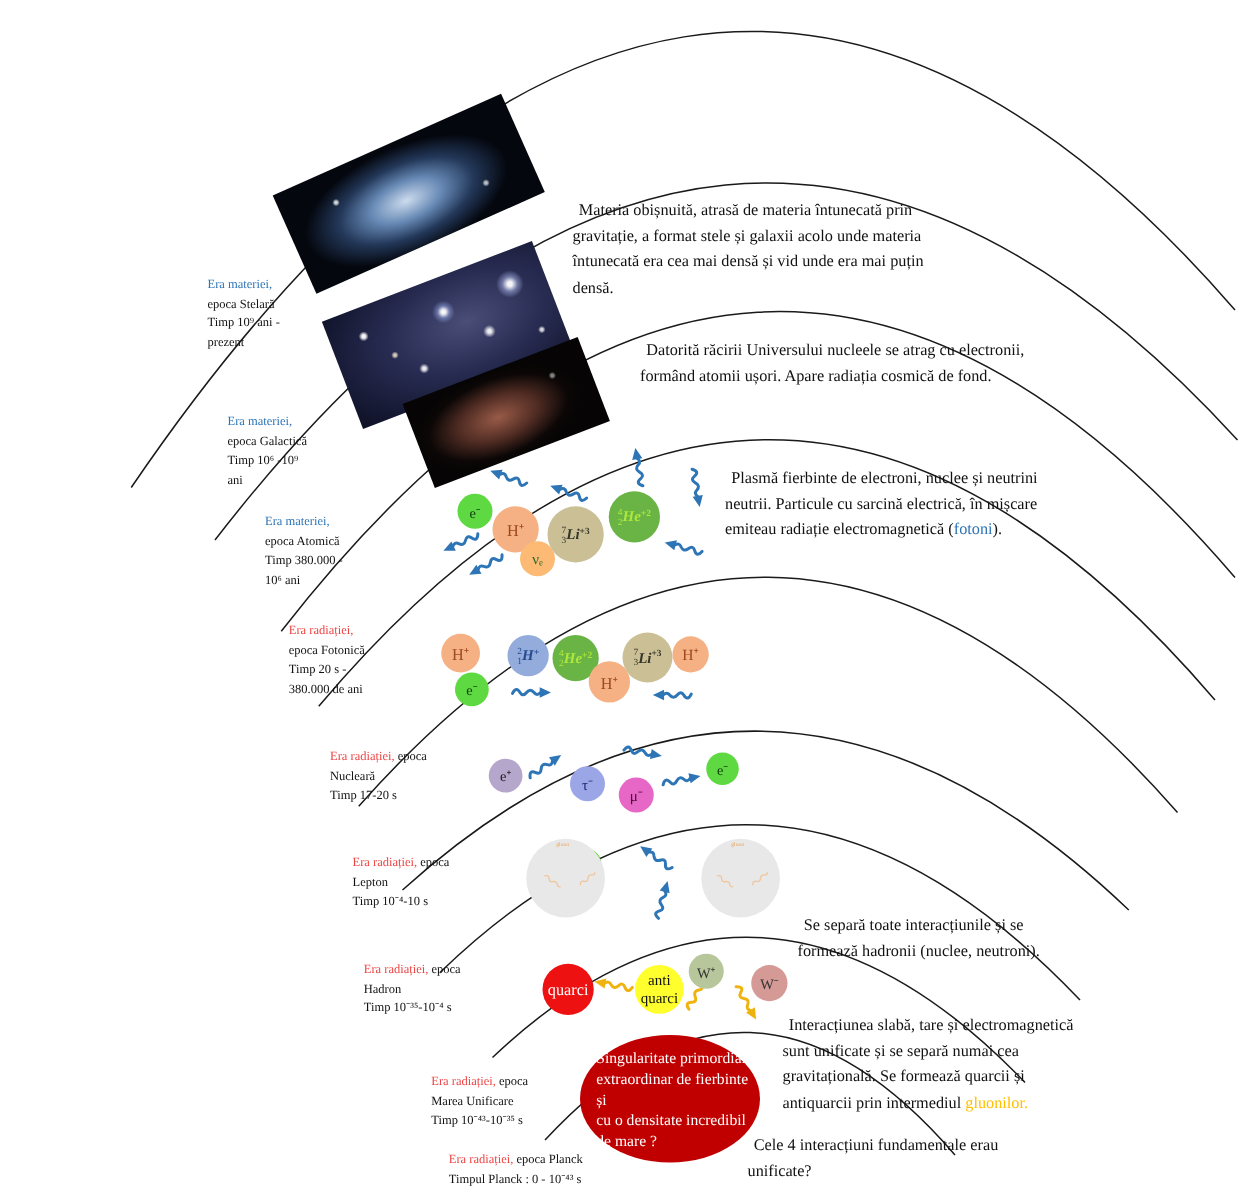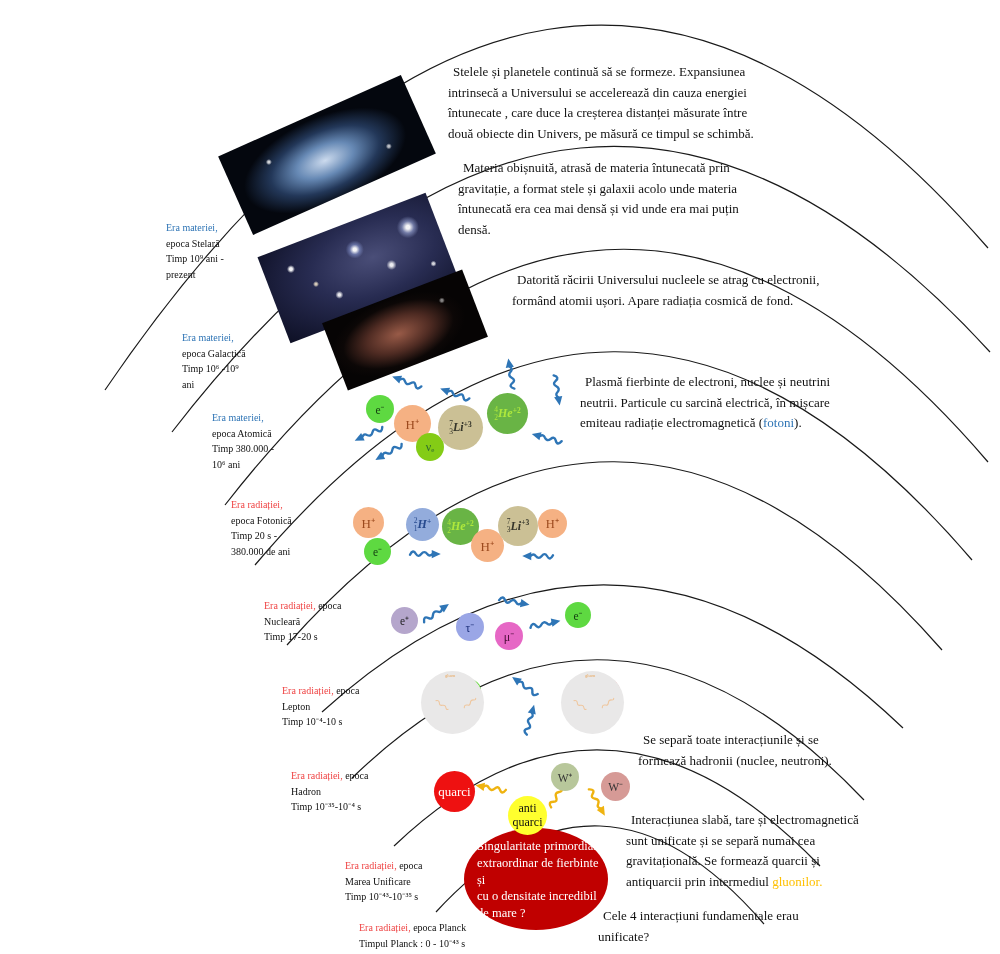--- a/index.html
+++ b/index.html
@@ -36,29 +36,29 @@
   .era-red{color:#ef4444;}
   
   .desc{position:absolute;z-index:5;font-size:13px;line-height:1.58;color:#111;text-indent:5px;}
   .hl-blue{color:#2e74b5;}
   .hl-orange{color:#ffc000;}
   
   .pt{position:absolute;border-radius:50%;display:flex;align-items:center;justify-content:center;
       z-index:4;font-family:"Liberation Serif",serif;}
   .c-egreen{background:#5ed941;color:#123b10;}
   .c-orange{background:#f5b183;color:#9c4a1e;}
-  .c-pgreen{background:#84cc16;color:#2e6b2e;}
+  .c-pgreen{background:#fdba74;color:#2e6b2e;}
   .c-tan{background:#cbc095;color:#35352a;}
   .c-hgreen{background:#69b445;color:#aee83c;}
   .c-hblue{background:#93acdc;color:#274a8e;}
   .c-lav{background:#b5a6cc;color:#1c1c1c;}
   .c-peri{background:#9aa6e6;color:#1c2f7a;}
   .c-pink{background:#e667c5;color:#4a0d36;}
   .c-red{background:#ee1111;color:#fff;}
-  .c-yellow{background:#ffff2e;color:#111;margin-top:24px;}
+  .c-yellow{background:#ffff2e;color:#111;}
   .c-olive{background:#b8c79b;color:#333;}
   .c-dpink{background:#d69a96;color:#333;}
   .c-gray{background:#e9e8e8;}
   .iso{display:inline-flex;align-items:center;font-weight:bold;}
   .iso .ss{display:inline-flex;flex-direction:column;font-size:7.5px;line-height:1.05;font-weight:normal;}
   .iso .sym{font-style:italic;font-size:12px;}
   .iso .chg{font-size:7.5px;align-self:flex-start;}
   .qmini{position:absolute;border-radius:50%;display:flex;align-items:center;justify-content:center;
          text-align:left;color:#6b1010;font-size:4.5px;line-height:1.2;font-family:"Liberation Serif",serif;}
   .qred{background:#ee1111;}
@@ -131,21 +131,20 @@
 Timp 10⁻⁴-10 s</span></div>
   <div class="lbl" style="left:291px;top:768px;width:138px"><span class="era-red">Era radiației,</span><span> epoca
 Hadron
 Timp 10⁻³⁵-10⁻⁴ s</span></div>
   <div class="lbl" style="left:345px;top:858px;width:138px"><span class="era-red">Era radiației,</span><span> epoca
 Marea Unificare
 Timp 10⁻⁴³-10⁻³⁵ s</span></div>
   <div class="lbl" style="left:359px;top:920px;width:195px"><span class="era-red">Era radiației,</span><span> epoca Planck
 Timpul Planck : 0 - 10⁻⁴³ s</span></div>
 
-  <div class="desc" style="left:448px;top:62px;width:318px">Stelele și planetele continuă să se formeze. Expansiunea intrinsecă a Universului se accelerează din cauza energiei întunecate , care duce la creșterea distanței măsurate între două obiecte din Univers, pe măsură ce timpul se schimbă.</div>
   <div class="desc" style="left:458px;top:158px;width:305px">Materia obișnuită, atrasă de materia întunecată prin gravitație, a format stele și galaxii acolo unde materia întunecată era cea mai densă și vid unde era mai puțin densă.</div>
   <div class="desc" style="left:512px;top:270px;width:318px">Datorită răcirii Universului nucleele se atrag cu electronii, formând atomii ușori. Apare radiația cosmică de fond.</div>
   <div class="desc" style="left:580px;top:372px;width:264px"><span>Plasmă fierbinte de electroni, nuclee și neutrini neutrii.  Particule cu sarcină electrică, în mișcare  emiteau radiație electromagnetică (</span><span class="hl-blue">fotoni</span><span>).</span></div>
   <div class="desc" style="left:638px;top:730px;width:218px">Se separă toate interacțiunile și se formează hadronii (nuclee, neutroni).</div>
   <div class="desc" style="left:626px;top:810px;width:242px"><span>Interacțiunea slabă, tare și electromagnetică sunt unificate și se separă numai cea gravitațională. Se formează quarcii și antiquarcii prin intermediul </span><span class="hl-orange">gluonilor.</span><span></span></div>
   <div class="desc" style="left:598px;top:906px;width:212px">Cele 4 interacțiuni fundamentale erau unificate?</div>
 
   <div class="pt c-egreen" style="left:366px;top:395px;width:28px;height:28px;font-size:11.5px">
       <span>e⁻</span>
     </div>

